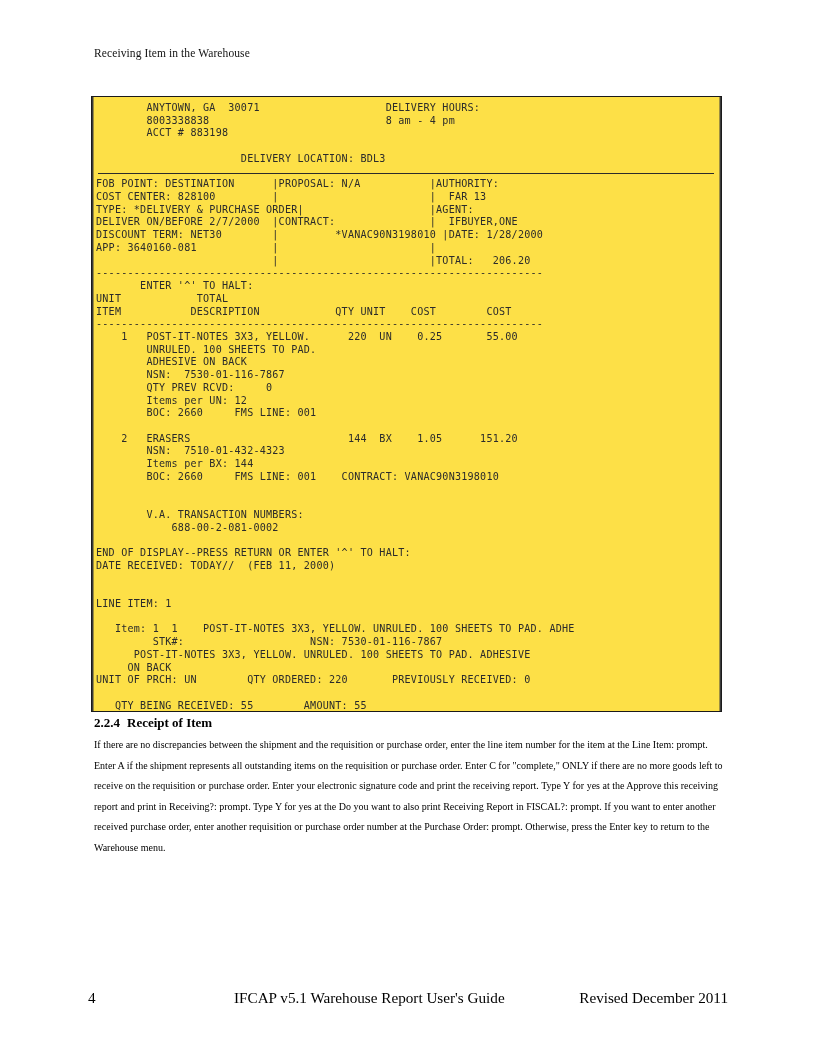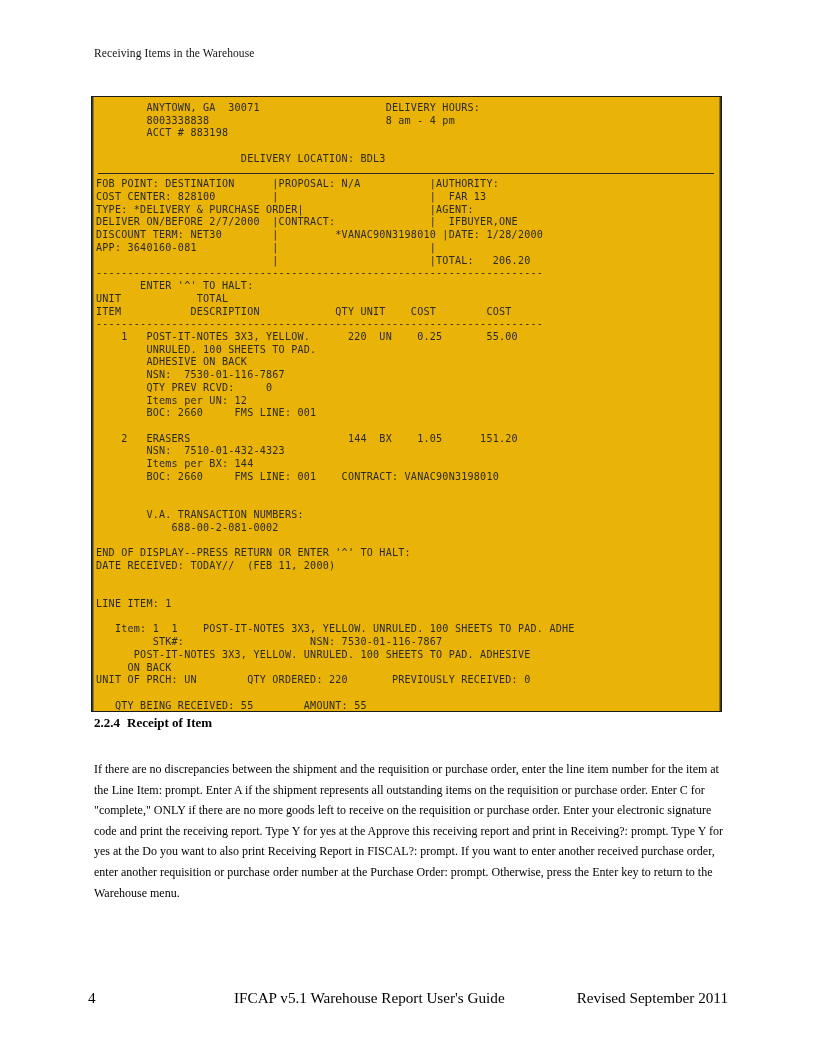--- a/index.html
+++ b/index.html
@@ -37,21 +37,21 @@
 
   
   .terminal-box {
     position: absolute;
     left: 91px;
     top: 96px;
     width: 631px;
     height: 616px;
     border: 1px solid #1a1a1a;
     box-shadow: 1.5px 0 0 0 #3a3a3a inset, -1.5px 0 0 0 #3a3a3a inset;
-    background: #eab308;
+    background: #fde047;
     box-sizing: border-box;
     overflow: hidden;
   }
   .terminal-inner {
     position: absolute;
     left: 4px;
     top: 5px;
     right: 4px;
     bottom: 2px;
   }
@@ -86,24 +86,23 @@
     line-height: 18px;
     white-space: nowrap;
   }
   .section-heading .num { margin-right: 7px; }
 
   .body-text {
     position: absolute;
     left: 94px;
     top: 735px;
     width: 632px;
-    font-size: 12px;
+    font-size: 10px;
     line-height: 20.6px;
     text-align: left;
-    margin-top: 24px;
   }
   .body-text p {
     margin: 0;
     text-indent: 0;
   }
 
   
   .footer {
     position: absolute;
     left: 88px;
@@ -129,21 +128,21 @@
     right: 0;
     top: 0;
     white-space: nowrap;
   }
 </style>
 </head>
 <body>
 
 <div class="page">
 
-  <div class="running-header">Receiving Items in the Warehouse</div>
+  <div class="running-header">Receiving Item in the Warehouse</div>
 
   <div class="terminal-box">
     <div class="terminal-inner">
       <div class="tty-rule"></div>
       <pre class="tty">        ANYTOWN, GA  30071                    DELIVERY HOURS:
         8003338838                            8 am - 4 pm
         ACCT # 883198
 
                        DELIVERY LOCATION: BDL3
 
@@ -196,16 +195,16 @@
     <span class="num">2.2.4</span><span>Receipt of Item</span>
   </div>
 
   <div class="body-text">
     <p>If there are no discrepancies between the shipment and the requisition or purchase order, enter the line item number for the item at the Line Item: prompt.  Enter A if the shipment represents all outstanding items on the requisition or purchase order.  Enter C for "complete," ONLY if there are no more goods left to receive on the requisition or purchase order.  Enter your electronic signature code and print the receiving report.  Type Y for yes at the Approve this receiving report and print in Receiving?: prompt.  Type Y for yes at the Do you want to also print Receiving Report in FISCAL?: prompt.  If you want to enter another received purchase order, enter another requisition or purchase order number at the Purchase Order: prompt.  Otherwise, press the Enter key to return to the Warehouse menu.</p>
   </div>
 
   <div class="footer">
     <span class="page-no">4</span>
     <span class="guide-title">IFCAP v5.1 Warehouse Report User's Guide</span>
-    <span class="revision">Revised September 2011</span>
+    <span class="revision">Revised December 2011</span>
   </div>
 
 </div>
 
 </body></html>

